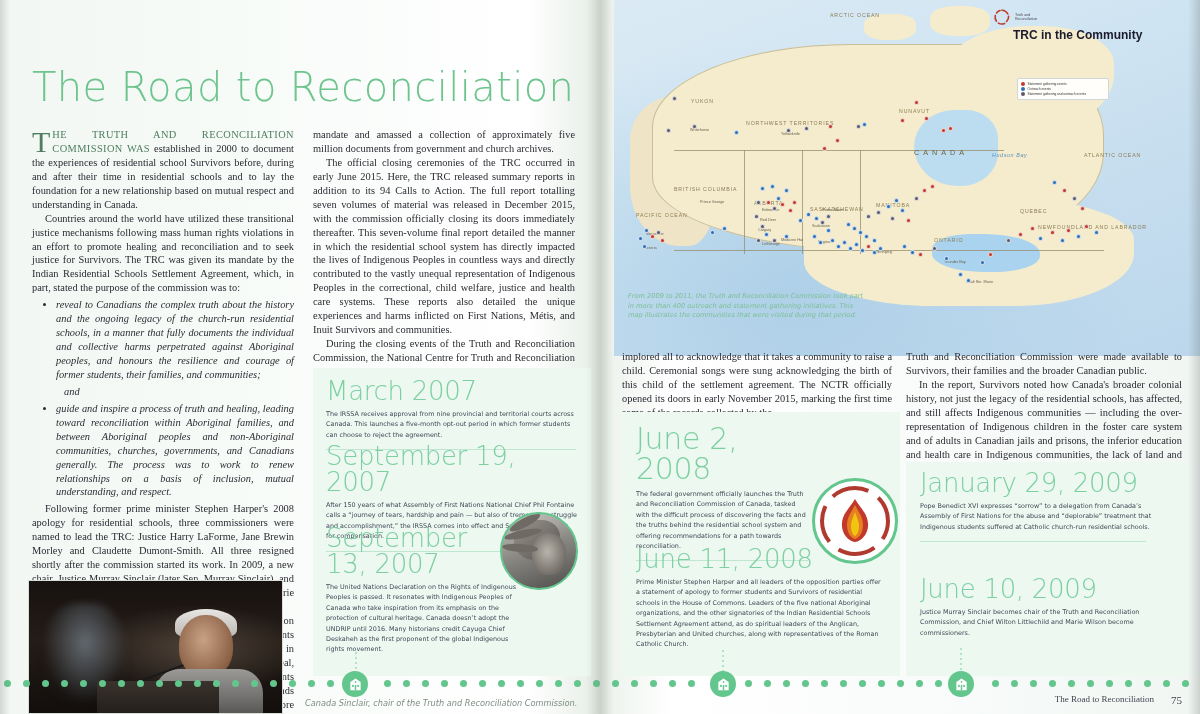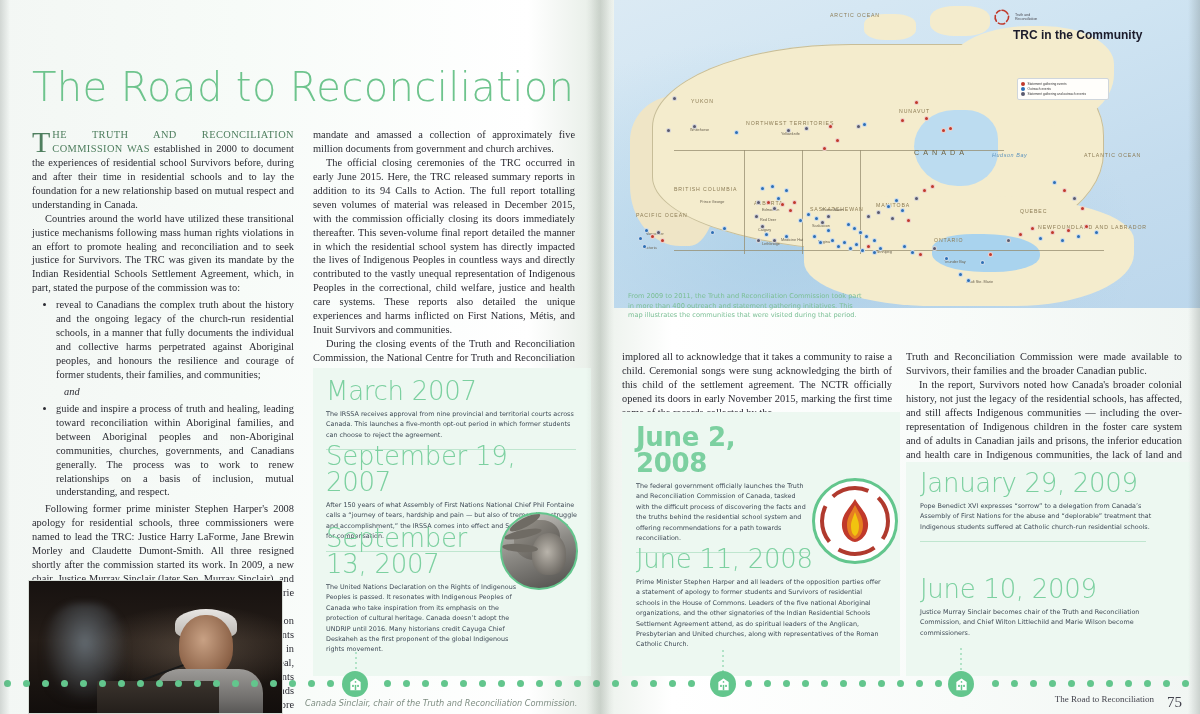--- a/index.html
+++ b/index.html
@@ -43,21 +43,21 @@
   .col p { text-indent: 13px; margin: 0; }
   .col p.noind { text-indent: 0; }
   .smallcaps {
     font-variant: small-caps; letter-spacing: .4px; color: #4e7e5e;
   }
   .dropcap {
     float: left; font-size: 30px; line-height: 24px; padding: 2px 2px 0 0;
     color: #4e7e5e; font-family: "Liberation Serif", serif;
   }
   ul.bullets { margin: 3px 0 3px 16px; padding: 0 0 0 8px; }
-  ul.bullets li { line-height: 1.34; margin-bottom: 2px; text-align: justify;}
+  ul.bullets li { font-style: italic; line-height: 1.34; margin-bottom: 2px; text-align: justify;}
   .cite { font-size: 7.4px; line-height: 1.32; color: #3a3a46; margin: 6px 0 6px 10px; text-indent:0;}
   .cite-dash { margin-right: 4px; }
 
   
   .photo-frame {
     position: absolute; left: 28px; top: 580px; width: 255px; height: 134px;
     background: #120d0b; overflow: hidden; border: 1px solid #d8ded8;
   }
   .photo-frame .bg { position:absolute; inset:0;
      background:
@@ -101,21 +101,21 @@
   .dotband { position:absolute; left:0; top:676px; width:1200px; height:16px; }
   .dot { position:absolute; width:7px; height:7px; border-radius:50%; background:#63c68d; top:4px; }
   .roundicon {
     position:absolute; width:26px; height:26px; border-radius:50%;
     background:#63c68d; top:-5px; display:flex; align-items:center; justify-content:center;
   }
   .roundicon svg { display:block; }
 
   
   .map-area {
-    position:absolute; left:614px; top:0; width:586px; height:308px; overflow:hidden;
+    position:absolute; left:614px; top:0; width:586px; height:356px; overflow:hidden;
     background: linear-gradient(160deg,#dbeaf4 0%,#cfe4f2 38%,#c4dcee 70%,#bcd7ec 100%);
   }
   .ocean-shade { position:absolute; inset:0;
      background: radial-gradient(ellipse at 30% 80%, rgba(150,195,225,.5), rgba(255,255,255,0) 60%);}
   .landmass {
     position:absolute; background:#f4eccd; 
   }
   .land1 { left:38px; top:44px; width:452px; height:208px;
            border-radius: 44% 30% 38% 52% / 40% 44% 48% 36%;
            box-shadow: inset 0 0 0 1px rgba(180,170,130,.7); }
@@ -165,21 +165,21 @@
   }
   .trc-badge .logo { width:18px; height:18px; position:relative; }
   .badge-text { font-family:"Liberation Sans", sans-serif; font-size:3.6px; color:#4a4a52; line-height:1.25; }
   .community-title {
     position:absolute; left:1013px; top:28px; z-index:7;
     font-family:"Liberation Sans", sans-serif; font-weight:bold;
     font-size:12px; color:#1b1b2b;
   }
   .map-caption {
     position:absolute; left:628px; top:292px; width:240px; z-index:6;
-    font-family:"DejaVu Sans", sans-serif; 
+    font-family:"DejaVu Sans", sans-serif; font-style:italic;
     font-size:6.6px; line-height:1.45; color:#7bbf95;
   }
 
   
   .rcol { position:absolute; font-size:10.4px; line-height:1.34; color:#2b2b33; text-align:justify; }
   .rcol p { text-indent:13px; margin:0; }
   .rcol p.noind { text-indent:0; }
 
   
   .tl-panel { position:absolute; background:#edf8f1; }
@@ -220,21 +220,21 @@
   .vdots { position:absolute; width:2px; }
   .vdots i { display:block; width:2px; height:2px; border-radius:50%;
              background:#9ddcb8; margin-bottom:3px; }
 
   .footer-text {
     position:absolute; right:46px; top:694px;
     font-family:"Liberation Serif", serif; font-size:9px; color:#43434d;
   }
   .footer-page {
     position:absolute; right:18px; top:694px;
-    font-family:"Liberation Serif", serif; font-size:15px; color:#43434d;
+    font-family:"Liberation Serif", serif; font-size:11px; color:#43434d;
   }
 </style>
 </head>
 <body>
 
 <div id="page">
 
   <div class="page-title">The Road to Reconciliation</div>
 
   <div class="col" style="left:32px; top:128px; width:262px;">
@@ -495,21 +495,21 @@
     <div class="cp-inner">
       <div class="cp-head"></div>
       <div class="cp-face"></div>
       <div class="feather" style="left:6px; top:4px; width:34px; height:9px; transform:rotate(-28deg);"></div>
       <div class="feather" style="left:2px; top:16px; width:38px; height:8px; transform:rotate(-12deg);"></div>
       <div class="feather" style="left:0px; top:30px; width:36px; height:8px; transform:rotate(4deg);"></div>
     </div>
   </div>
 
   <div style="position:absolute; left:636px; top:424px; width:172px;">
-    <div class="tl-date" style="font-size:26px;font-weight:bold;">June 2, 2008</div>
+    <div class="tl-date" style="font-size:30px;">June 2, 2008</div>
     <div class="tl-body">The federal government officially launches the Truth and Reconciliation Commission of Canada, tasked with the difficult process of discovering the facts and the truths behind the residential school system and offering recommendations for a path towards reconciliation.</div>
     <div class="tl-rule" style="width:172px;"></div>
   </div>
 
   <div class="trc-flame" style="left:812px; top:478px;">
     <svg width="72" height="72" viewBox="0 0 72 72">
       <circle cx="36" cy="36" r="33" fill="none" stroke="#b03a2e" stroke-width="4" stroke-dasharray="38 12" stroke-dashoffset="19"></circle>
       <path d="M36 14 C30 24 24 28 23 38 C22 48 29 56 36 57 C43 56 50 48 49 38 C48 28 42 24 36 14Z" fill="#c0392b"></path>
       <path d="M36 20 C32 28 28 32 28 40 C28 48 32 53 36 54 C40 53 44 48 44 40 C44 32 40 28 36 20Z" fill="#e67e22"></path>
       <path d="M36 27 C34 33 32 36 32 41 C32 47 34 50 36 51 C38 50 40 47 40 41 C40 36 38 33 36 27Z" fill="#f1c40f"></path>

